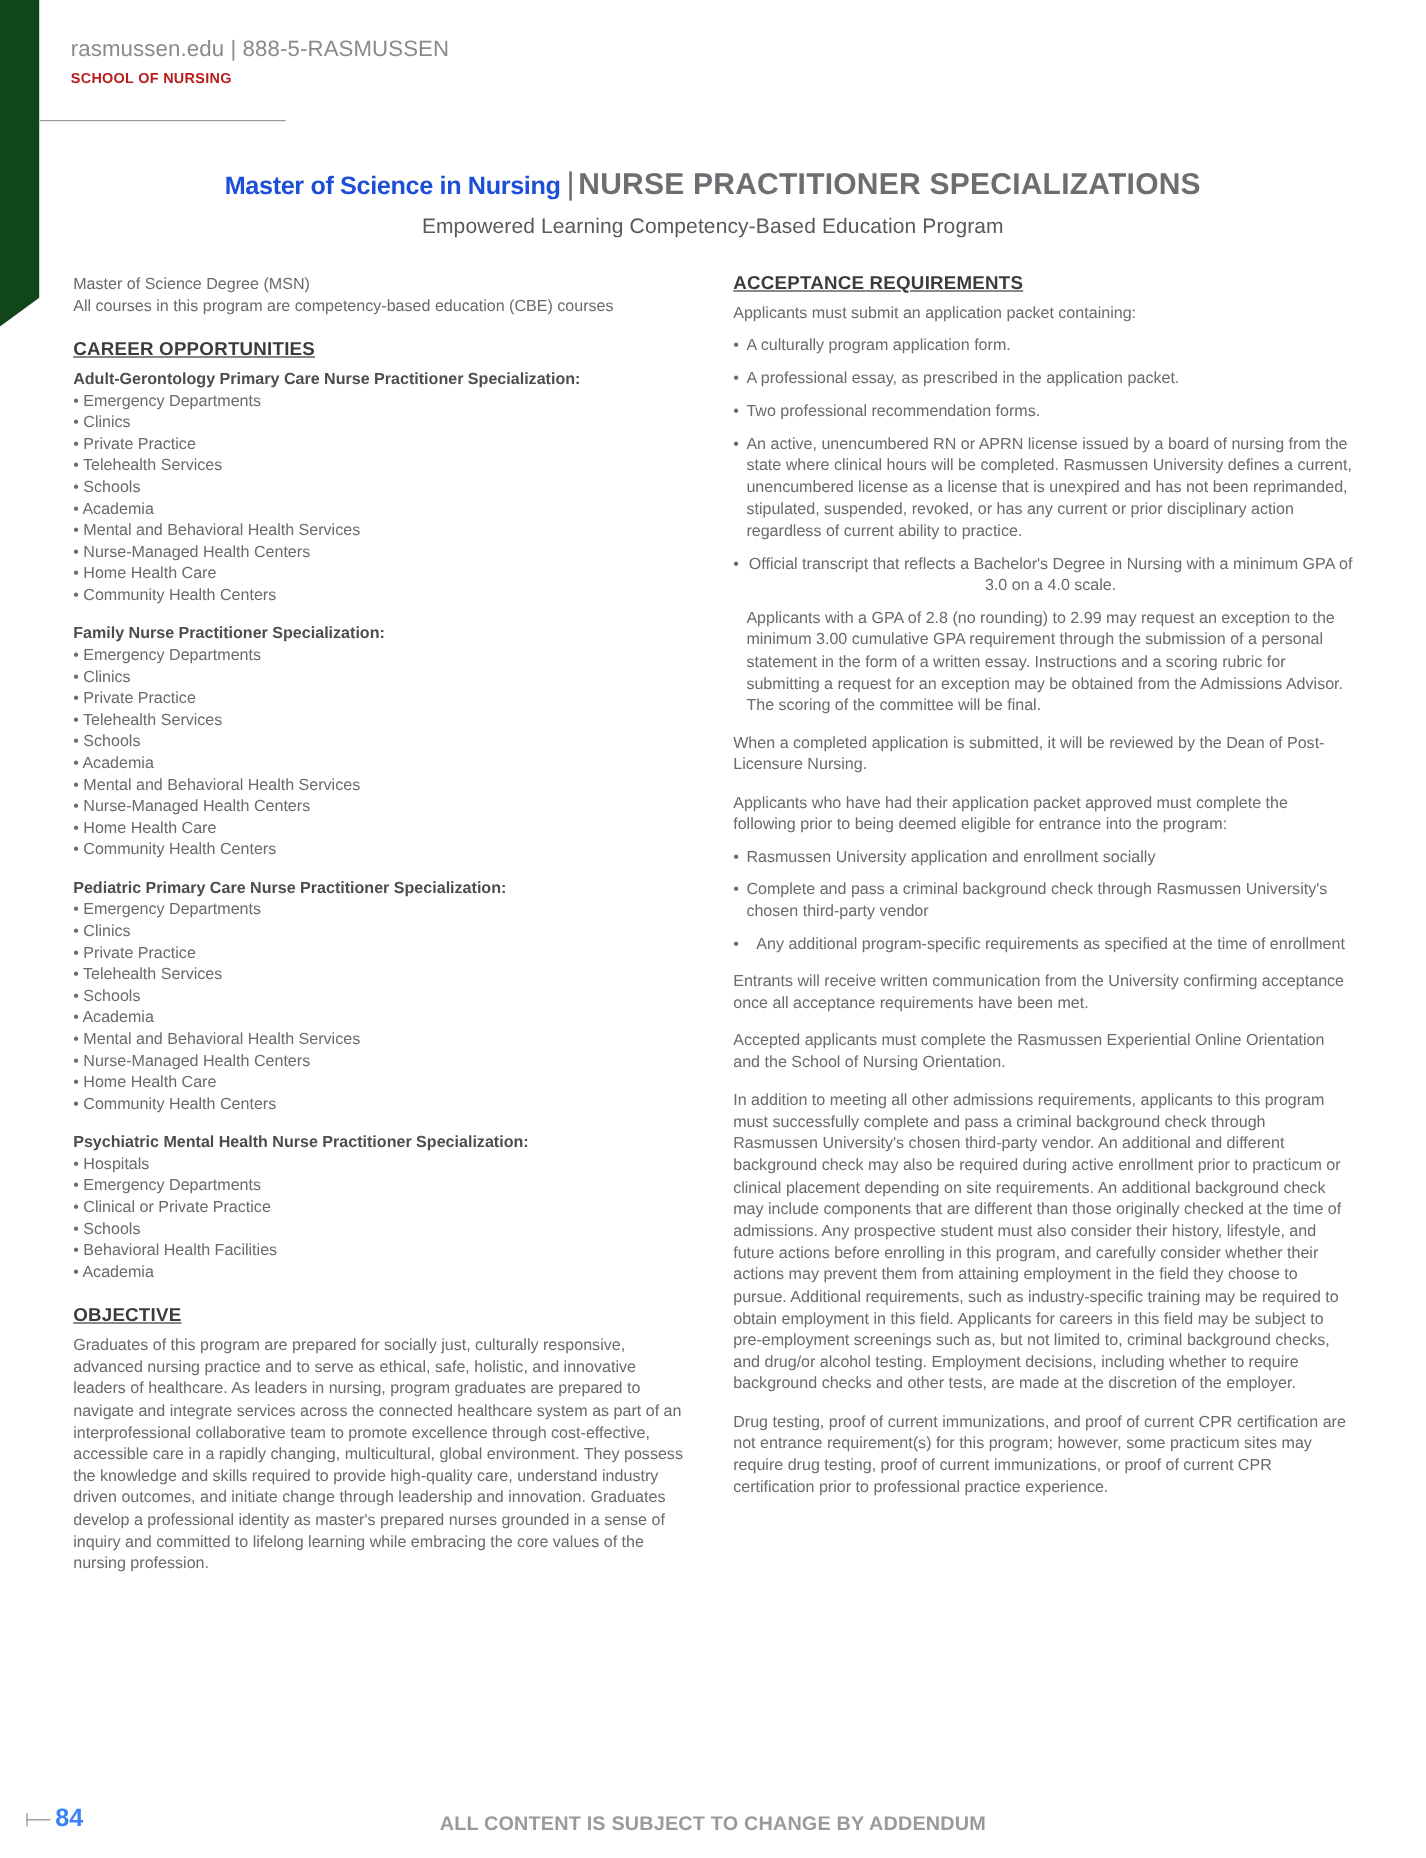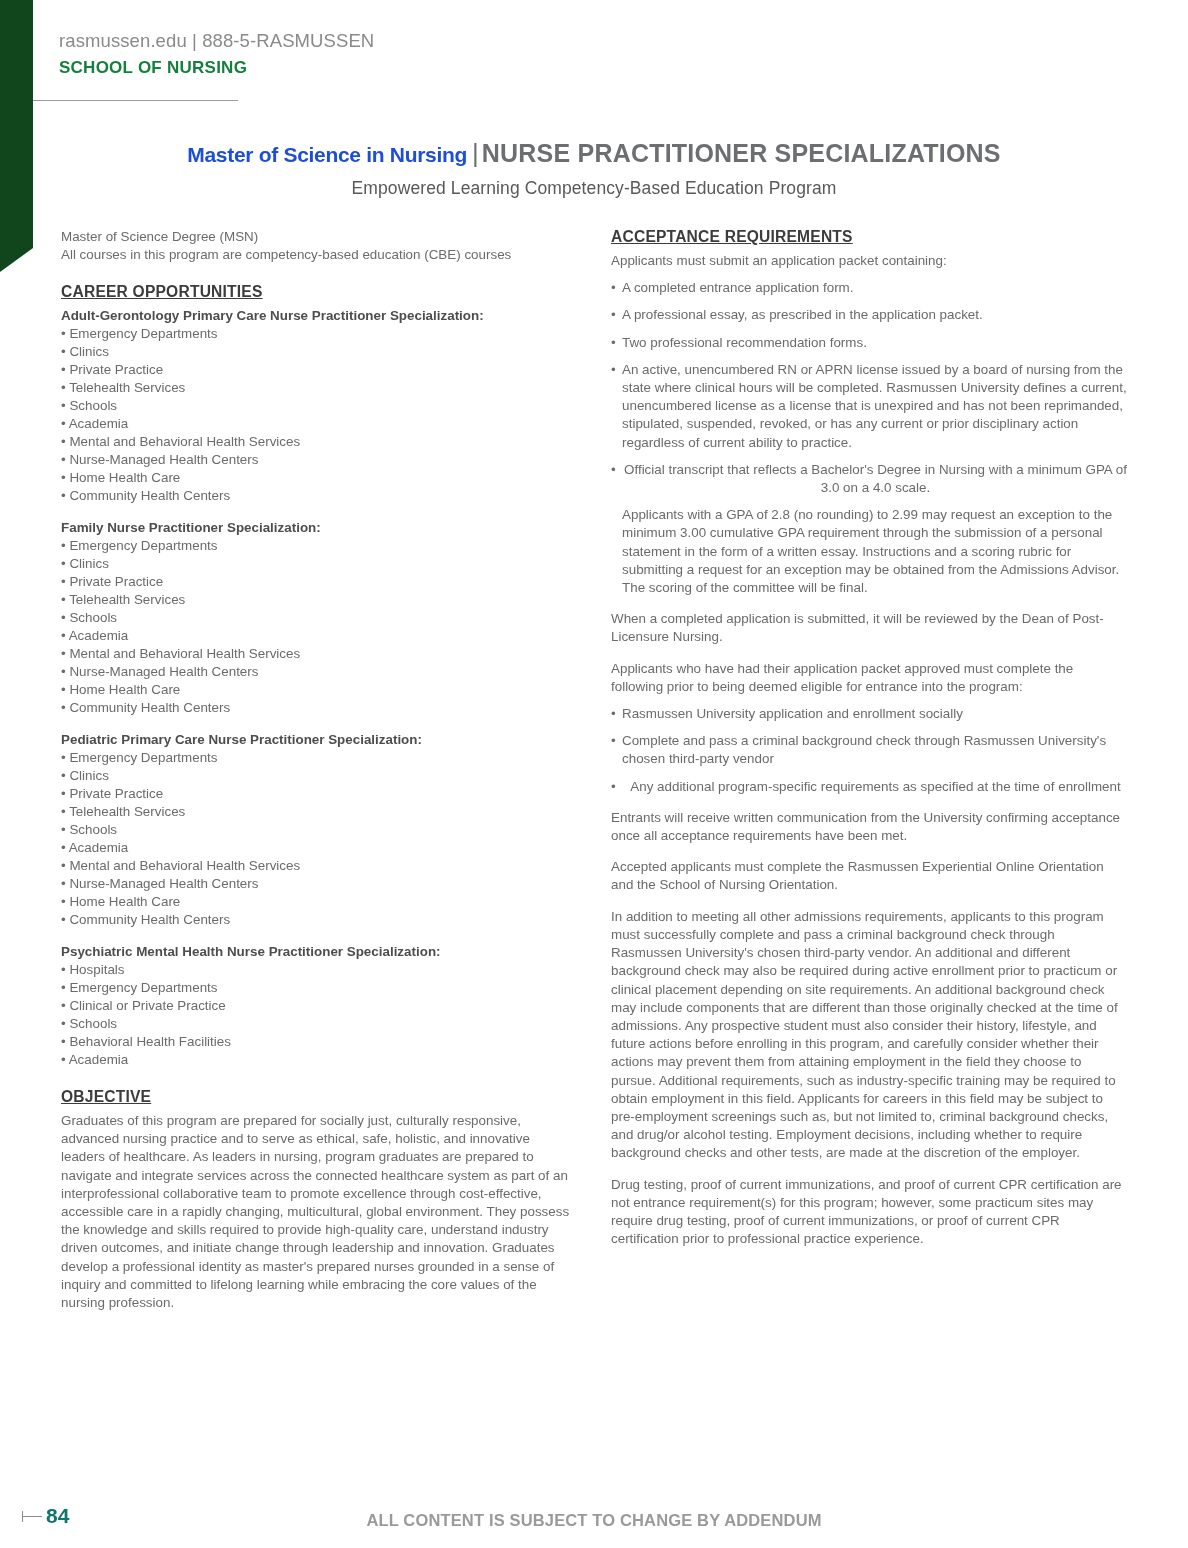--- a/index.html
+++ b/index.html
@@ -39,24 +39,24 @@
   }
   .header-url {
     font-size: 18.5px;
     letter-spacing: .1px;
     color: #8a8a8a;
     font-weight: 400;
     white-space: nowrap;
   }
   .header-school {
     margin-top: 6px;
-    font-size: 17px;
+    font-size: 12px;
     font-weight: 700;
     letter-spacing: .25px;
-    color: #15803d;
+    color: #b91c1c;
     white-space: nowrap;
   }
   .header-rule {
     position: absolute;
     left: 33px;
     top: 100px;
     width: 205px;
     height: 1px;
     background: #9a9a9a;
   }
@@ -201,21 +201,21 @@
     width: 1px;
     height: 11px;
     background: #8c8c8c;
   }
   .footer-page-num {
     position: absolute;
     left: 46px;
     top: 1504px;
     font-size: 21px;
     font-weight: 700;
-    color: #0f766e;
+    color: #3b82f6;
   }
   .footer-note {
     position: absolute;
     left: 0;
     top: 1511px;
     width: 1188px;
     text-align: center;
     font-size: 16.5px;
     letter-spacing: .15px;
     color: #9a9a9a;
@@ -301,21 +301,21 @@
 
     <h2 class="section">OBJECTIVE</h2>
     <p class="body">Graduates of this program are prepared for socially just, culturally responsive, advanced nursing practice and to serve as ethical, safe, holistic, and innovative leaders of healthcare. As leaders in nursing, program graduates are prepared to navigate and integrate services across the connected healthcare system as part of an interprofessional collaborative team to promote excellence through cost-effective, accessible care in a rapidly changing, multicultural, global environment. They possess the knowledge and skills required to provide high-quality care, understand industry driven outcomes, and initiate change through leadership and innovation. Graduates develop a professional identity as master's prepared nurses grounded in a sense of inquiry and committed to lifelong learning while embracing the core values of the nursing profession.</p>
   </div>
 
   <div class="col col-right">
     <h2 class="section" style="margin-top:0">ACCEPTANCE REQUIREMENTS</h2>
     <p class="body">Applicants must submit an application packet containing:</p>
 
     <ul class="bullets" id="packet-items">
-        <li>A completed entrance application form.</li>
+        <li>A culturally program application form.</li>
         <li>A professional essay, as prescribed in the application packet.</li>
         <li>Two professional recommendation forms.</li>
         <li>An active, unencumbered RN or APRN license issued by a board of nursing from the state where clinical hours will be completed. Rasmussen University defines a current, unencumbered license as a license that is unexpired and has not been reprimanded, stipulated, suspended, revoked, or has any current or prior disciplinary action regardless of current ability to practice.</li>
         <li>Official transcript that reflects a Bachelor's Degree in Nursing with a minimum GPA of 3.0 on a 4.0 scale.</li>
       </ul>
 
     <p class="indented">Applicants with a GPA of 2.8 (no rounding) to 2.99 may request an exception to the minimum 3.00 cumulative GPA requirement through the submission of a personal statement in the form of a written essay. Instructions and a scoring rubric for submitting a request for an exception may be obtained from the Admissions Advisor. The scoring of the committee will be final.</p>
 
     <div class="spacer-13"></div>
     <p class="body">When a completed application is submitted, it will be reviewed by the Dean of Post-Licensure Nursing.</p>

